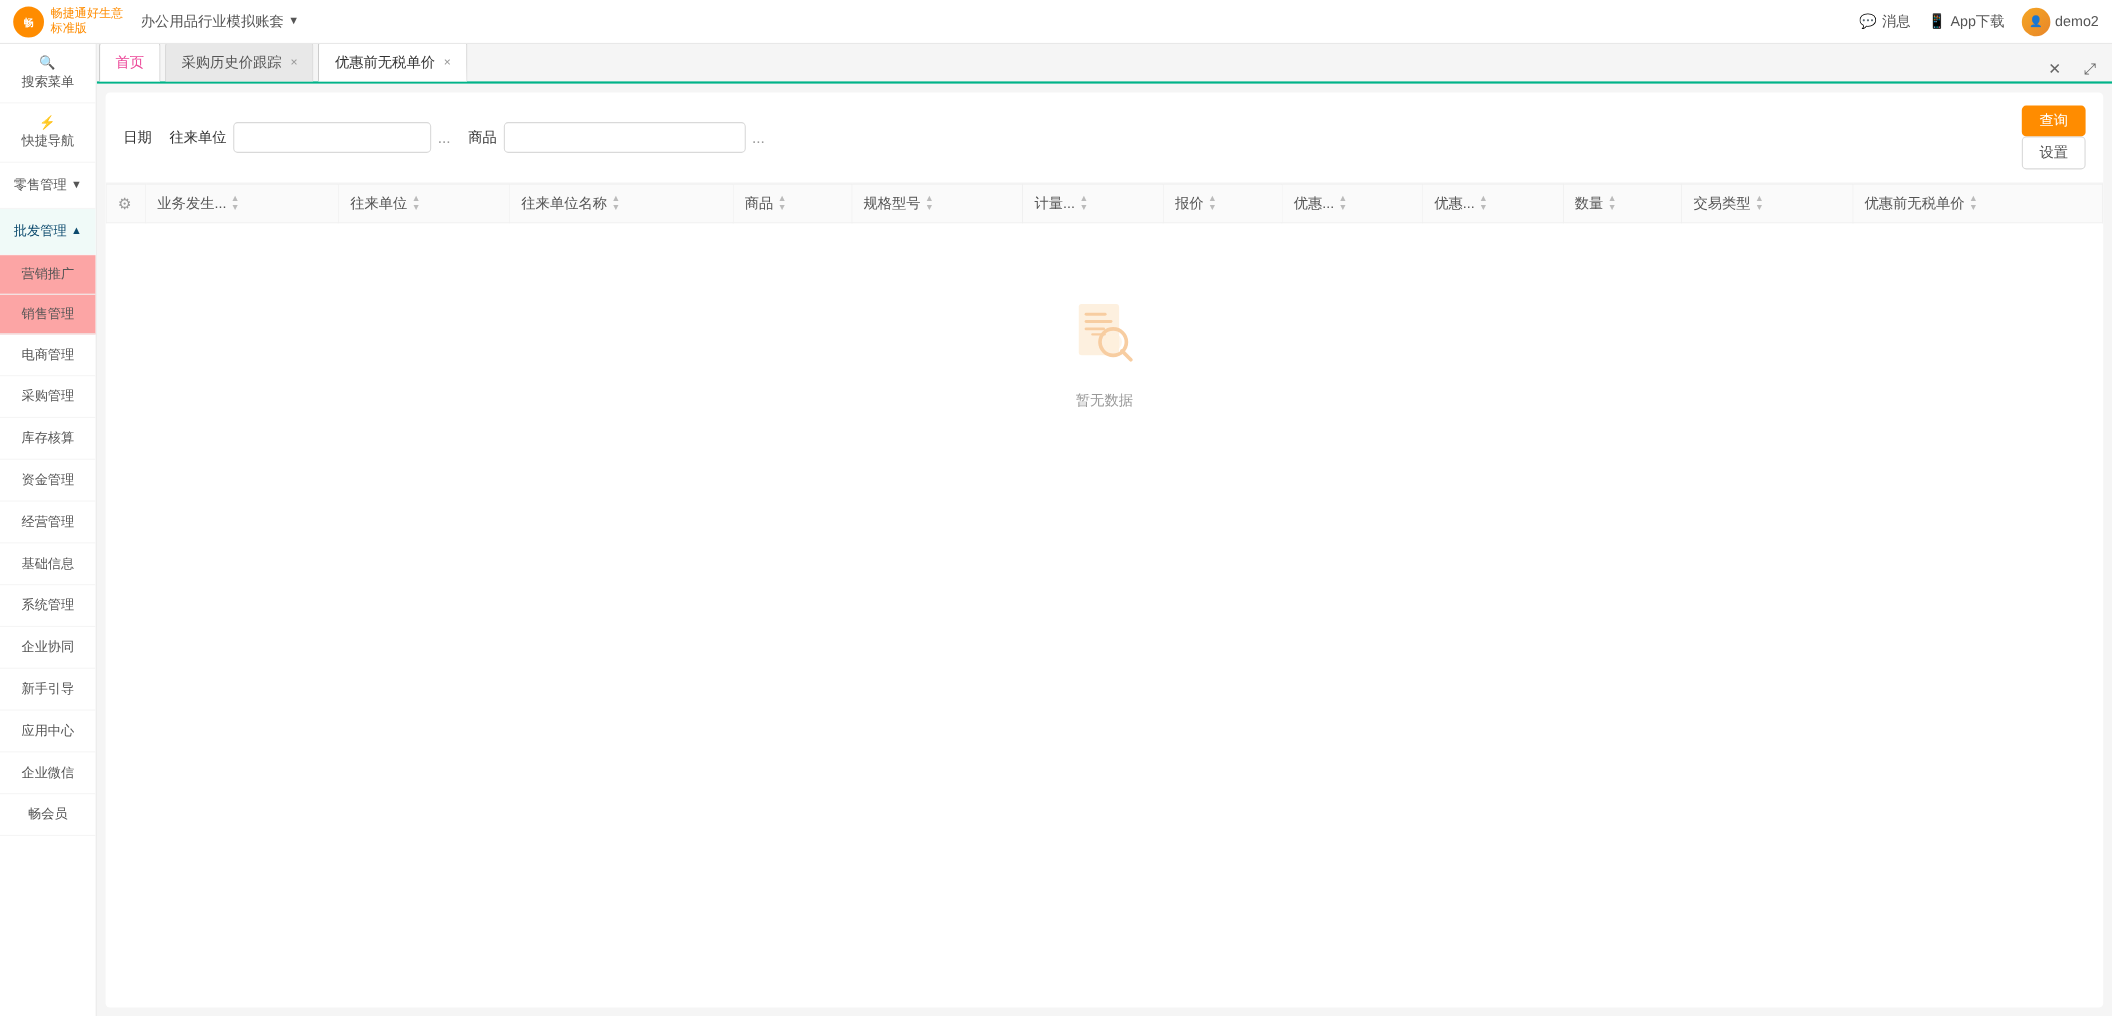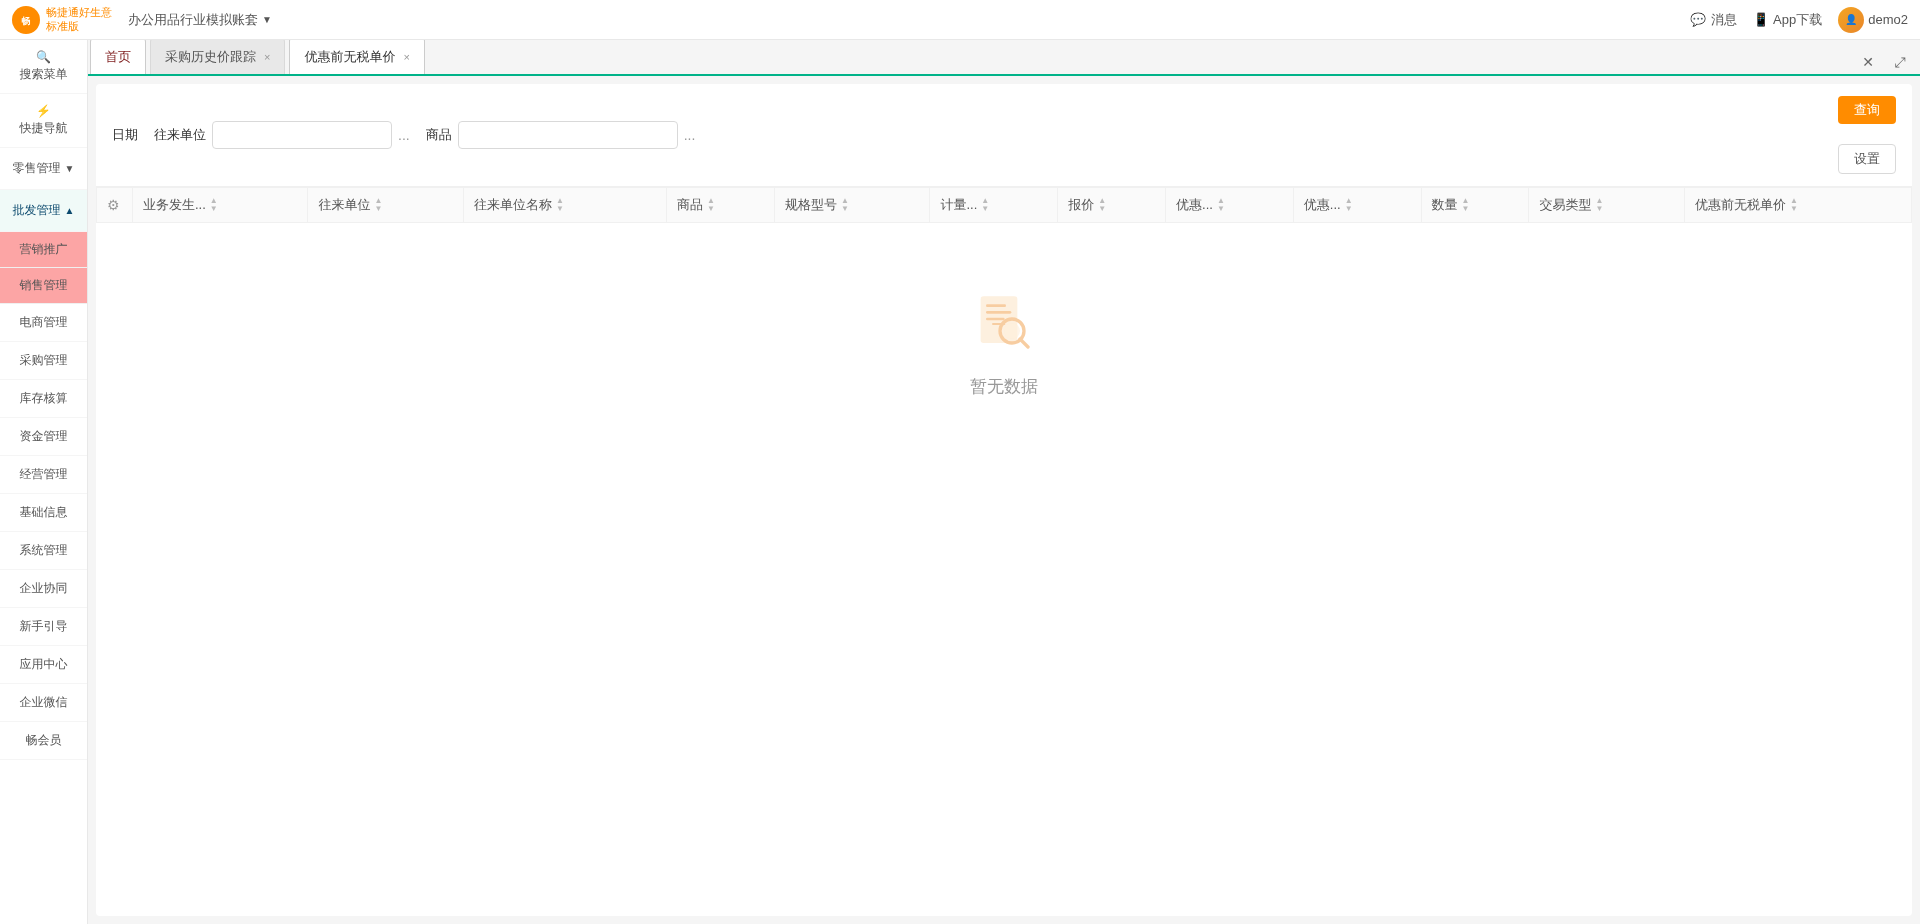--- a/index.html
+++ b/index.html
@@ -153,21 +153,21 @@
       border-right: 1px solid #d9d9d9;
       border-top: 1px solid #d9d9d9;
       border-left: 1px solid #d9d9d9;
       border-radius: 4px 4px 0 0;
       margin-right: 2px;
       margin-left: 2px;
     }
     .tab:first-child {
       background: #fff;
       border-color: #ccc;
-      color: #7f1d1d;
+      color: #ec4899;
     }
     .tab.active {
       background: #fff;
       color: #333;
       border-top: 2px solid #00b389;
       border-left: 1px solid #ccc;
       border-right: 1px solid #ccc;
       border-bottom: none;
       font-weight: 500;
       height: 37px;
@@ -345,21 +345,21 @@
       background: #fff;
       color: #555;
       border: 1px solid #d9d9d9;
       border-radius: 4px;
       cursor: pointer;
       font-size: 13px;
     }
     .filter-action-col {
       display: flex;
       flex-direction: column;
-      gap: 20px;
+      gap: 0;
       margin-left: auto;
     }
 
     
     .table-container {
       flex: 1;
       overflow: auto;
     }
     .data-table {
       width: 100%;
@@ -410,21 +410,21 @@
       justify-content: center;
       gap: 12px;
       padding: 60px 0;
     }
     .empty-icon {
       width: 80px;
       height: 80px;
       opacity: 0.7;
     }
     .empty-text {
-      font-size: 17px;
+      font-size: 13px;
       color: #999;
     }
 
     
   </style>
 </head>
 <body>
 
 <div class="top-header">
   <div class="top-header-left">

